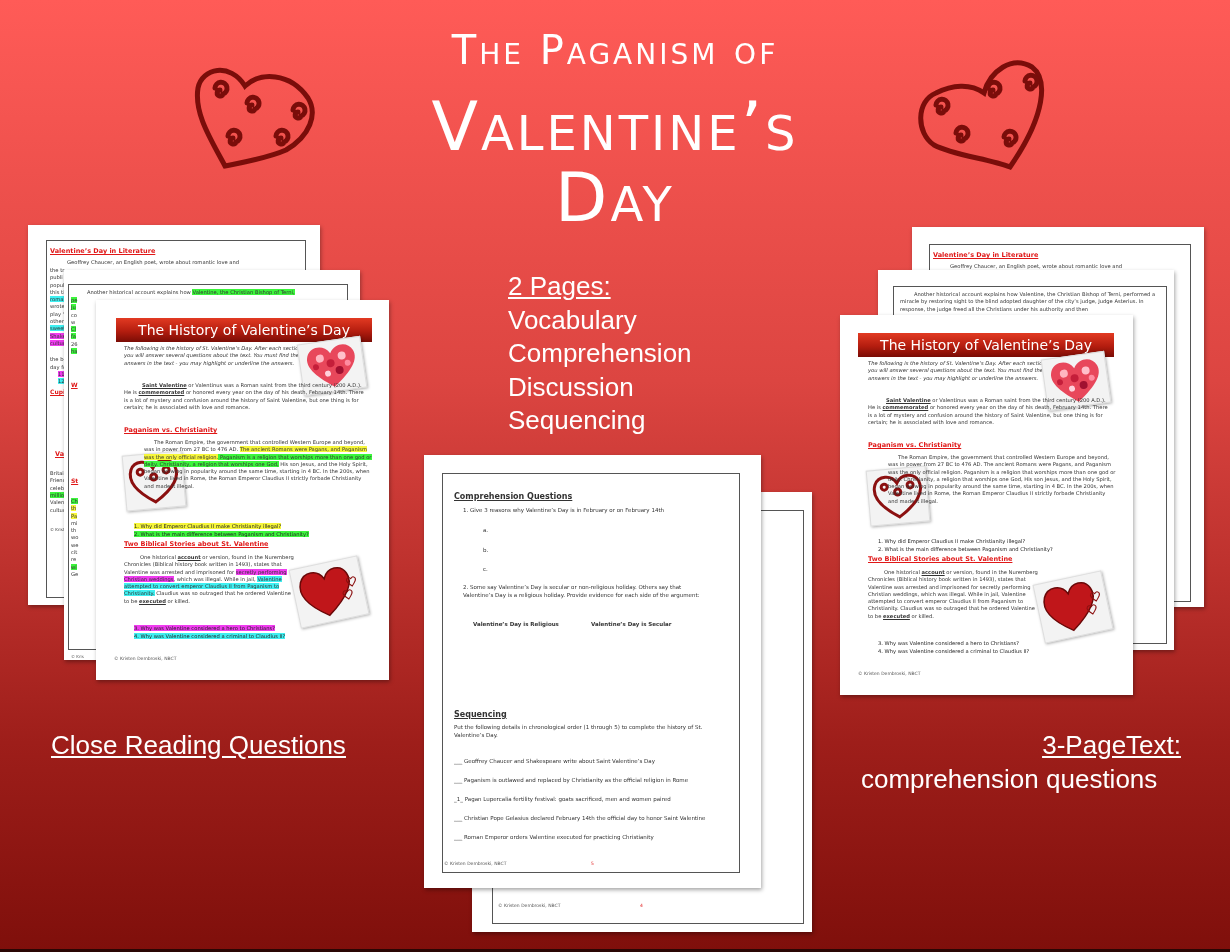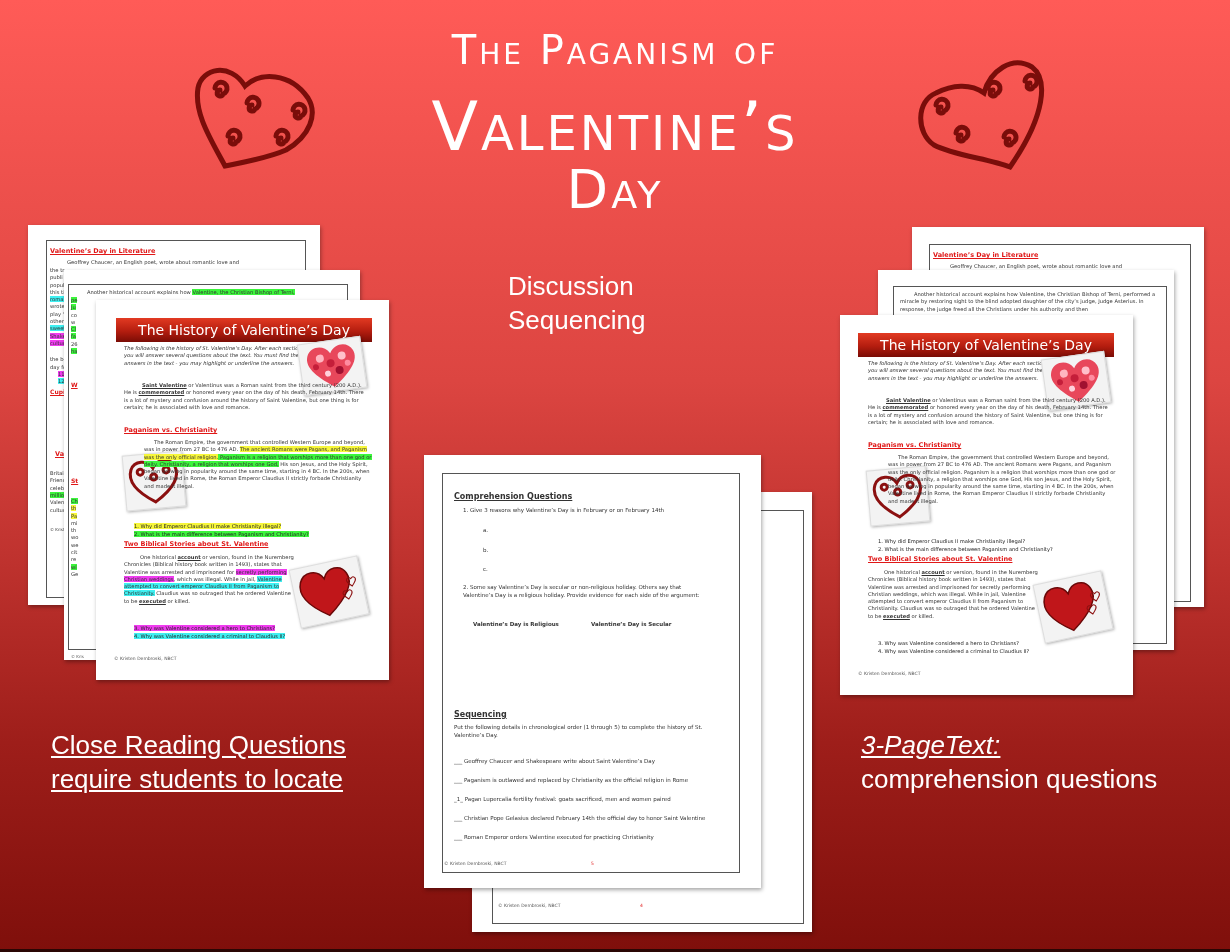--- a/index.html
+++ b/index.html
@@ -12,21 +12,21 @@
   }
   .bottom-line { position:absolute; left:0; right:0; bottom:0; height:3px; background:#2a0604; }
 
   
   .title-line1, .title-line2, .title-line3 {
     position: absolute; left: 0; width: 1230px; text-align: center;
     font-family: "DejaVu Sans", sans-serif; color: #fff; letter-spacing: 2px;
   }
   .title-line1 { top: 27px; font-size: 40px; font-variant: small-caps; font-weight: normal; letter-spacing: 3px; }
   .title-line2 { top: 87px; font-size: 68px; font-variant: small-caps; letter-spacing: 3px; }
-  .title-line3 { top: 158px; font-size: 54px; font-variant: small-caps; letter-spacing: 3px; }
+  .title-line3 { top: 158px; font-size: 68px; font-variant: small-caps; letter-spacing: 3px; }
 
   .heart-deco { position: absolute; }
 
   
   .page {
     position: absolute; background: #fff;
     box-shadow: 1px 2px 4px rgba(0,0,0,0.35);
     color: #222; font-family: "DejaVu Sans", sans-serif; overflow: hidden;
   }
   .page-inner {
@@ -207,20 +207,23 @@
     </svg>
   </div>
   <div class="q-list" style="position:absolute;left:38px;top:324px;width:240px;">
     <div><span class="hl-magenta">3.  Why was Valentine considered a hero to Christians?</span></div>
     <div><span class="hl-cyan">4.  Why was Valentine considered a criminal to Claudius II?</span></div>
   </div>
   <div class="footer-note" style="left:18px;top:356px;">© Kristen Dembroski, NBCT</div>
 </div>
 
 <div class="feature-text" style="left:508px;top:270px;">
+  <div class="heading">2 Pages:</div>
+  <div>Vocabulary</div>
+  <div>Comprehension</div>
   <div>Discussion</div>
   <div>Sequencing</div>
 </div>
 
 <div class="page" style="left:472px;top:492px;width:340px;height:440px;">
   <div class="page-inner" style="left:20px;top:18px;width:312px;height:414px;"></div>
   <div class="footer-note" style="left:26px;top:411px;">© Kristen Dembroski, NBCT</div>
   <div class="footer-note" style="left:168px;top:411px;color:#e01818;">4</div>
 </div>
 
@@ -321,21 +324,20 @@
   </div>
   <div class="q-list" style="position:absolute;left:38px;top:324px;width:240px;">
     <div>3.  Why was Valentine considered a hero to Christians?</div>
     <div>4.  Why was Valentine considered a criminal to Claudius II?</div>
   </div>
   <div class="footer-note" style="left:18px;top:356px;">© Kristen Dembroski, NBCT</div>
 </div>
 
 <div class="caption" style="left:51px;top:728px;text-decoration:underline;">
   <div class="heading">Close Reading Questions</div>
-  <div>require students to locate</div>
 </div>
 
 <div class="caption" style="left:861px;top:728px;width:340px;">
-  <div class="heading" style="text-align:left;width:320px;font-style:italic;"><span style="text-decoration:underline;">3-PageText:</span></div>
+  <div class="heading" style="text-align:right;width:320px;"><span style="text-decoration:underline;">3-PageText:</span></div>
   <div>comprehension questions</div>
 </div>
 
 <div class="bottom-line"></div>
 
 </body></html>

